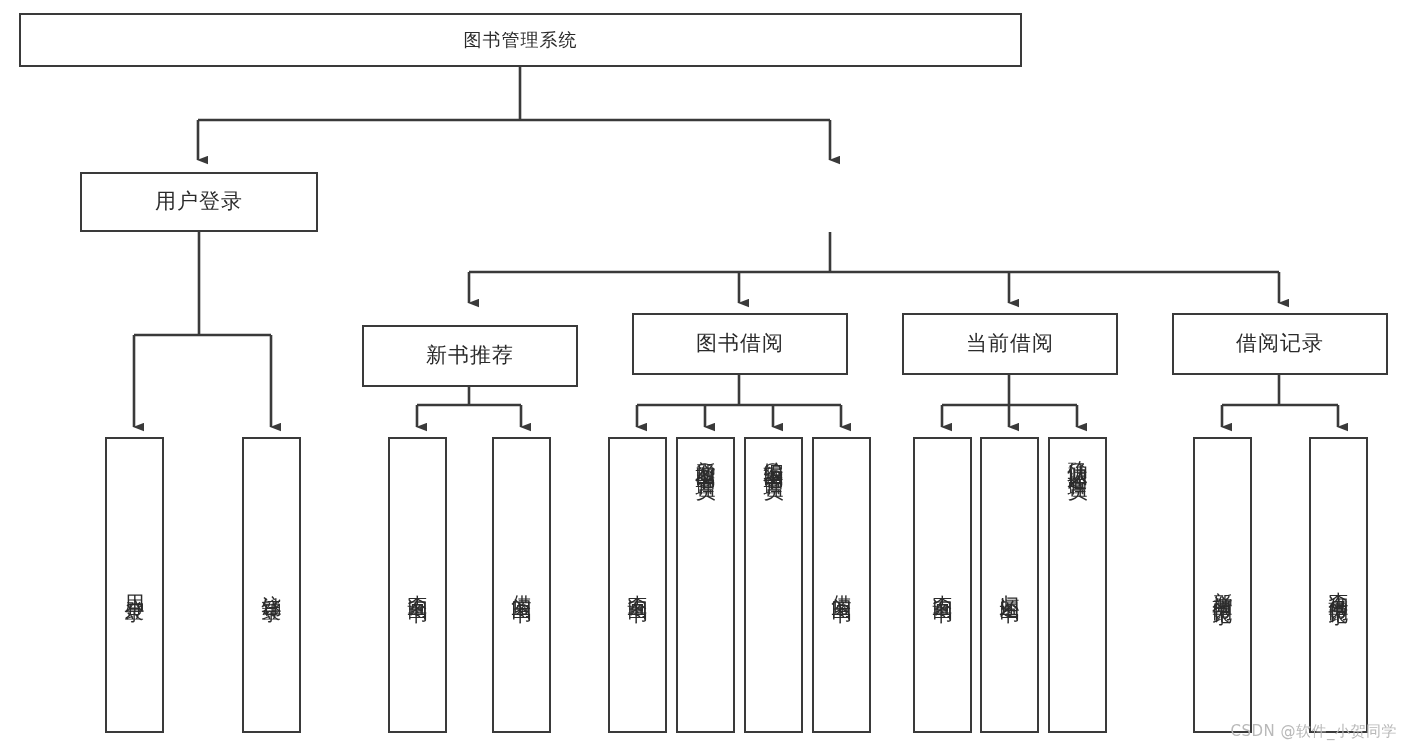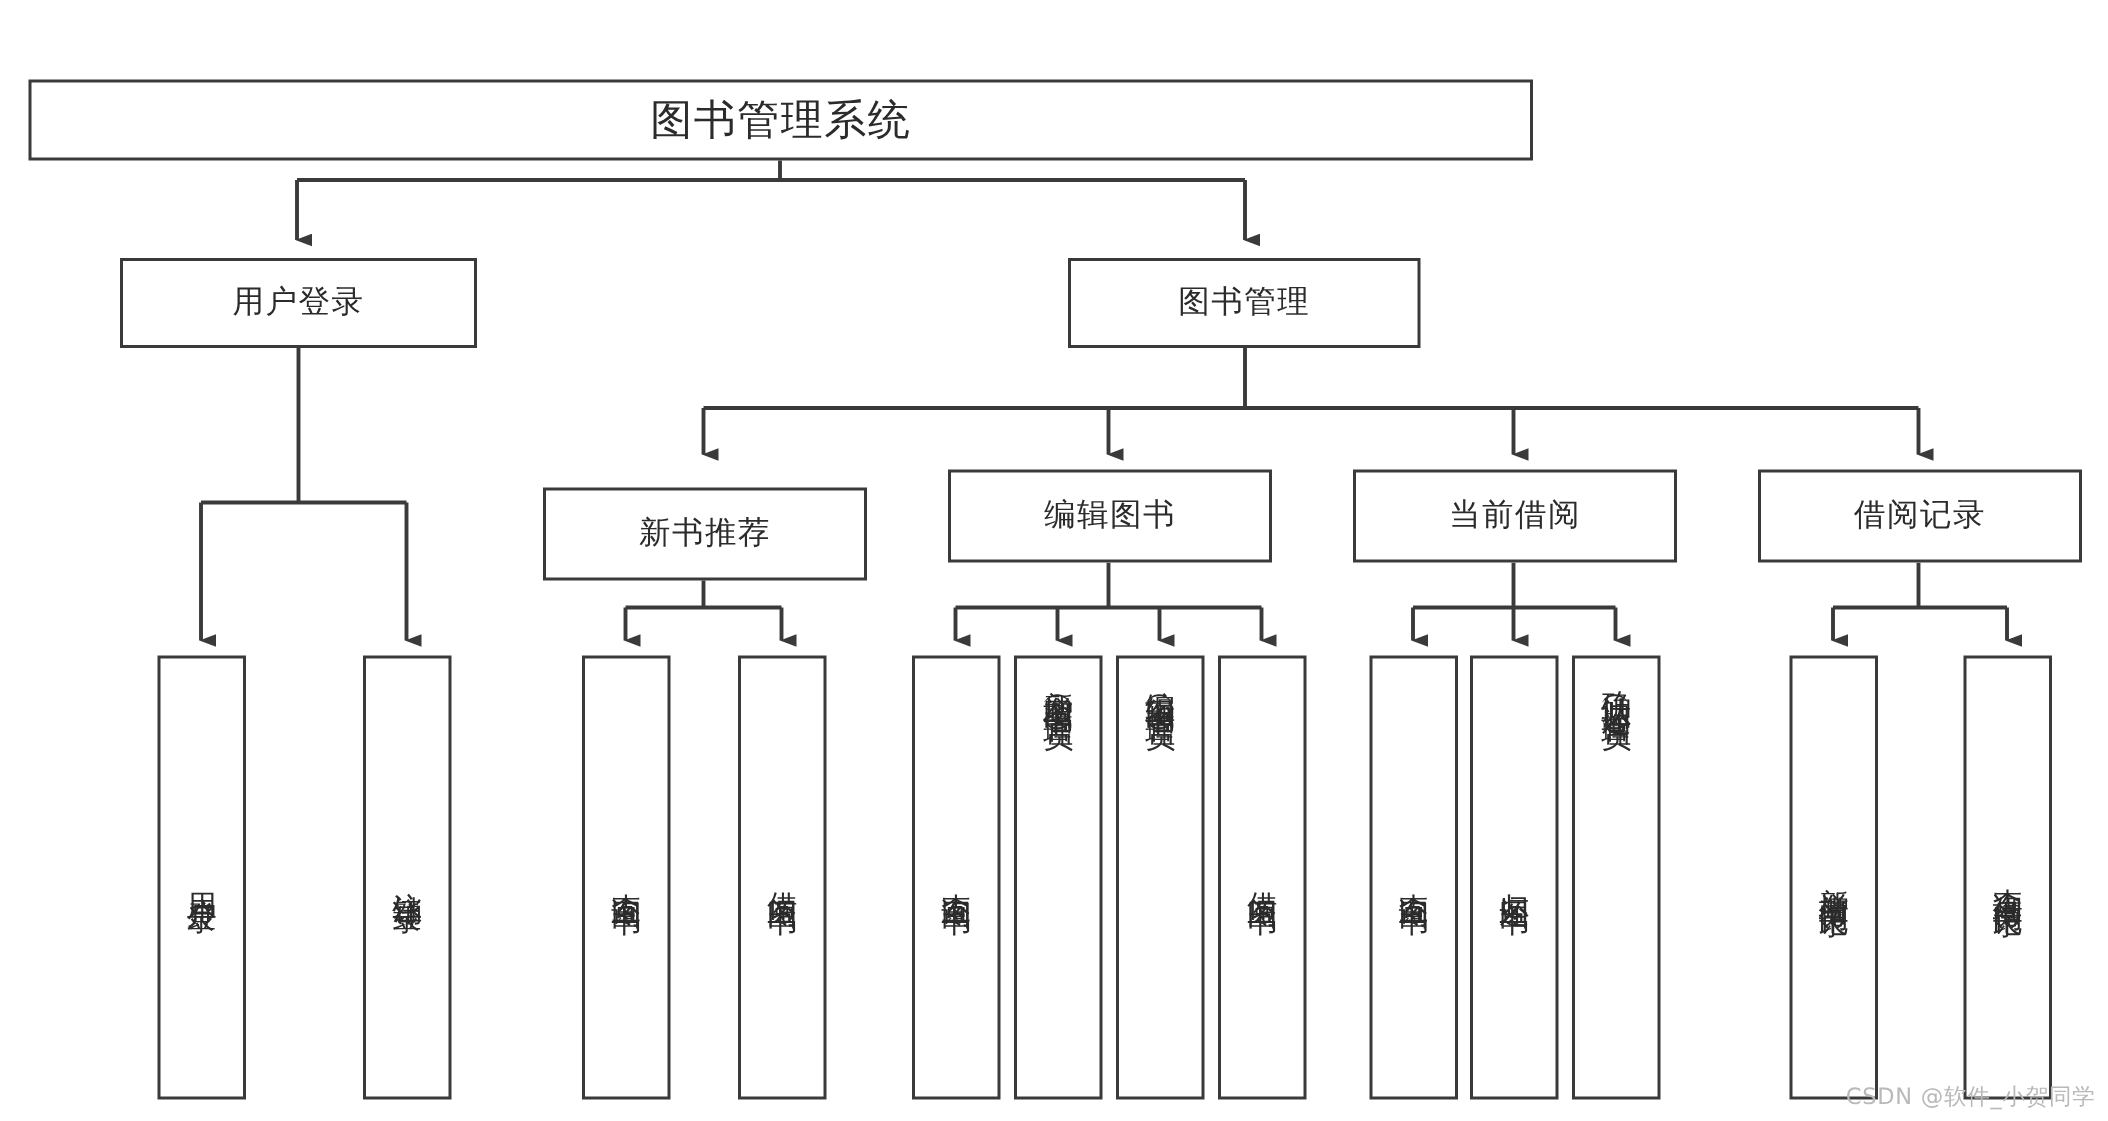--- a/index.html
+++ b/index.html
@@ -36,22 +36,21 @@
     align-items:center;
     justify-content:center;
     color:#2b2b2b;
   }
   .node.horiz{
     font-size:21px;
     letter-spacing:1px;
     line-height:1.2;
   }
   .node.root{
-    font-size:28px;
-    margin-top:40px;
+    font-size:18px;
   }
   .node.vert{
     writing-mode:vertical-rl;
     text-orientation:upright;
     font-size:20px;
     line-height:1.45;
     letter-spacing:3px;
     align-items:center;
     justify-content:flex-start;
     padding-top:6px;
@@ -127,24 +126,23 @@
       <path d="M1338,405 L1338,427" marker-end="url(#arrow)"></path>
 
     </g>
   </svg>
 
   <div class="node-layer">
 
     <div class="node horiz root" style="left:19px;top:13px;width:1003px;height:54px;">图书管理系统</div>
 
     <div class="node horiz" style="left:80px;top:172px;width:238px;height:60px;">用户登录</div>
-    <div class="node horiz" style="left:712px;top:172px;width:235px;height:60px;">图书管理</div>
 
     <div class="node horiz" style="left:362px;top:325px;width:216px;height:62px;">新书推荐</div>
-    <div class="node horiz" style="left:632px;top:313px;width:216px;height:62px;">编辑图书</div>
+    <div class="node horiz" style="left:632px;top:313px;width:216px;height:62px;">图书借阅</div>
     <div class="node horiz" style="left:1172px;top:313px;width:216px;height:62px;">借阅记录</div>
     <div class="node horiz" style="left:902px;top:313px;width:216px;height:62px;">当前借阅</div>
 
     <div class="node vert mid" style="left:105px;top:437px;width:59px;height:296px;">用户登录</div>
     <div class="node vert mid" style="left:242px;top:437px;width:59px;height:296px;">注销登录</div>
 
     <div class="node vert mid" style="left:388px;top:437px;width:59px;height:296px;">查询图书</div>
     <div class="node vert mid" style="left:492px;top:437px;width:59px;height:296px;">借阅图书</div>
 
     <div class="node vert mid" style="left:608px;top:437px;width:59px;height:296px;">查询图书</div>

